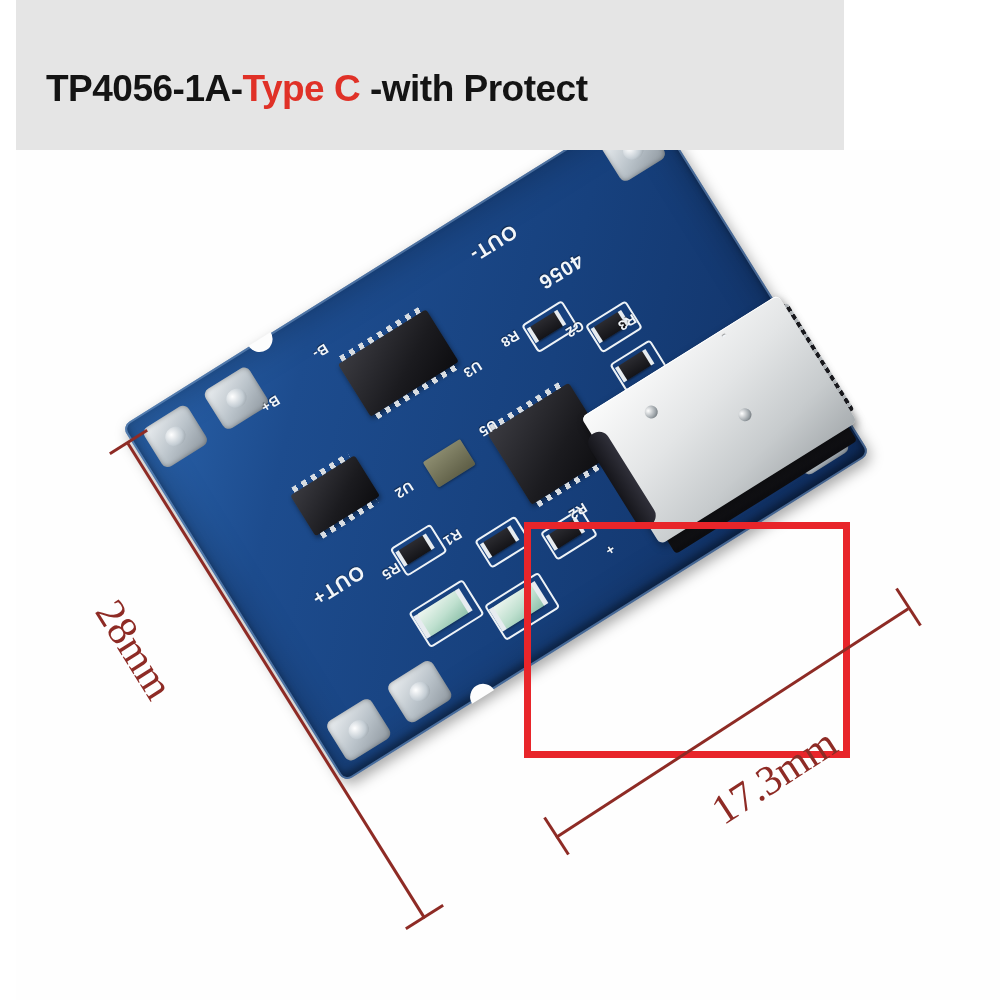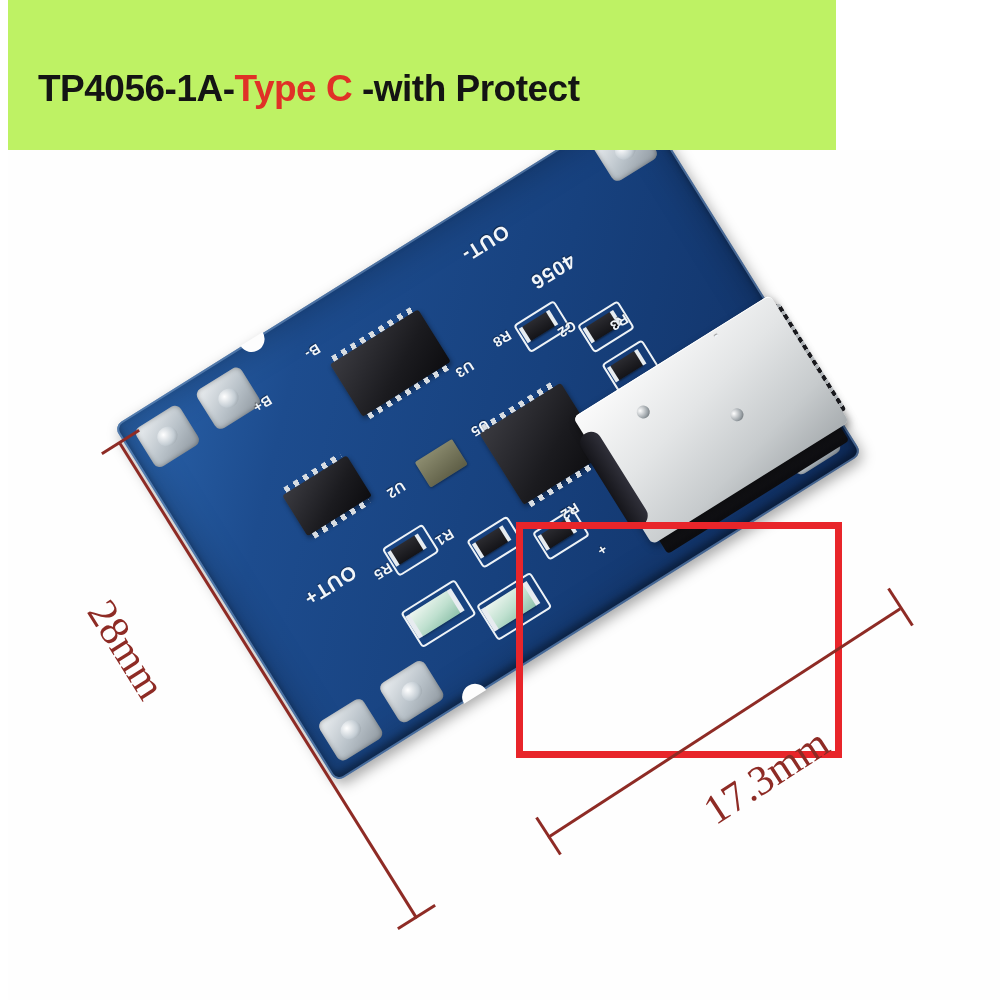--- a/index.html
+++ b/index.html
@@ -1,19 +1,19 @@
 <!DOCTYPE html>
 <html><head>
 <meta charset="utf-8">
 <style>
   html,body{margin:0;padding:0;}
   body{width:1000px;height:1000px;background:#ffffff;
        font-family:"Liberation Sans",sans-serif;overflow:hidden;position:relative;}
 
-  #stage{position:absolute;left:8px;top:0;width:828px;height:1000px;background:#bef264;}
+  #stage{position:absolute;left:16px;top:0;width:828px;height:1000px;background:#e5e5e5;}
 
   
   .title{position:absolute;left:30px;top:70px;font-size:37px;font-weight:bold;
          letter-spacing:-0.5px;white-space:nowrap;line-height:1;}
   .title .blk{color:#141414;}
   .title .red{color:#e03127;}
   .title .tail{color:#141414;font-weight:bold;}
 
   
   .photo{position:absolute;left:0;top:150px;width:1000px;height:850px;

